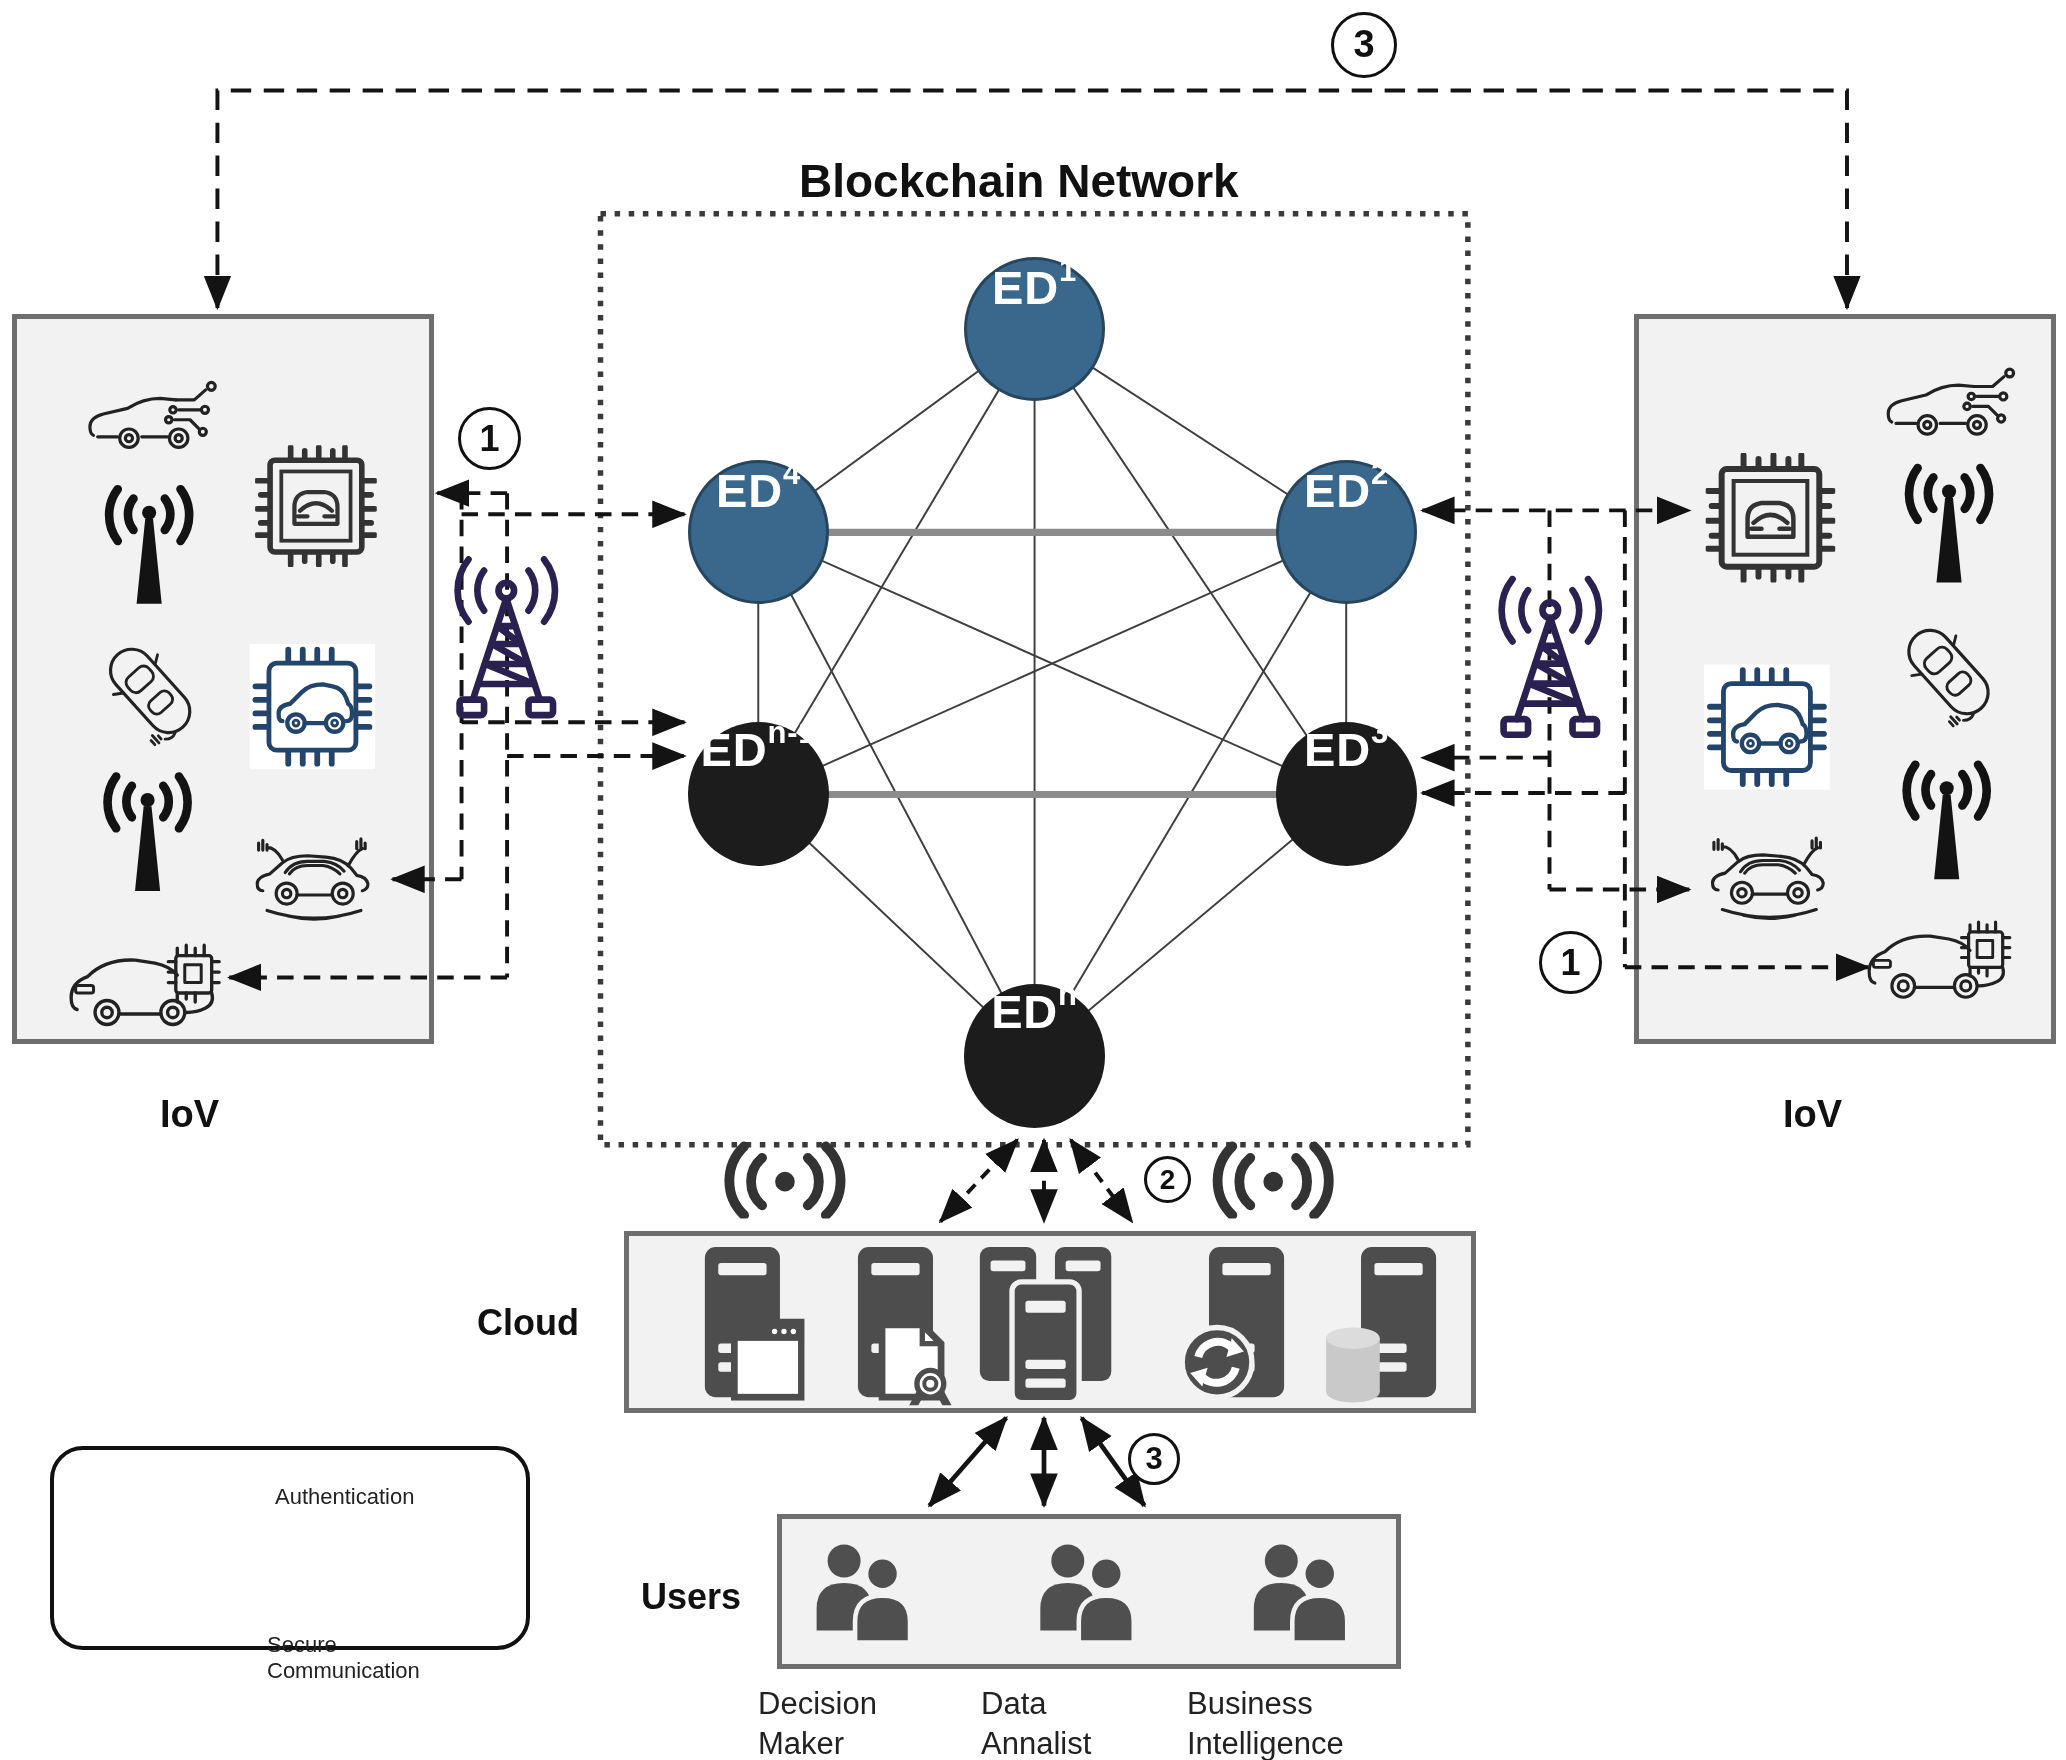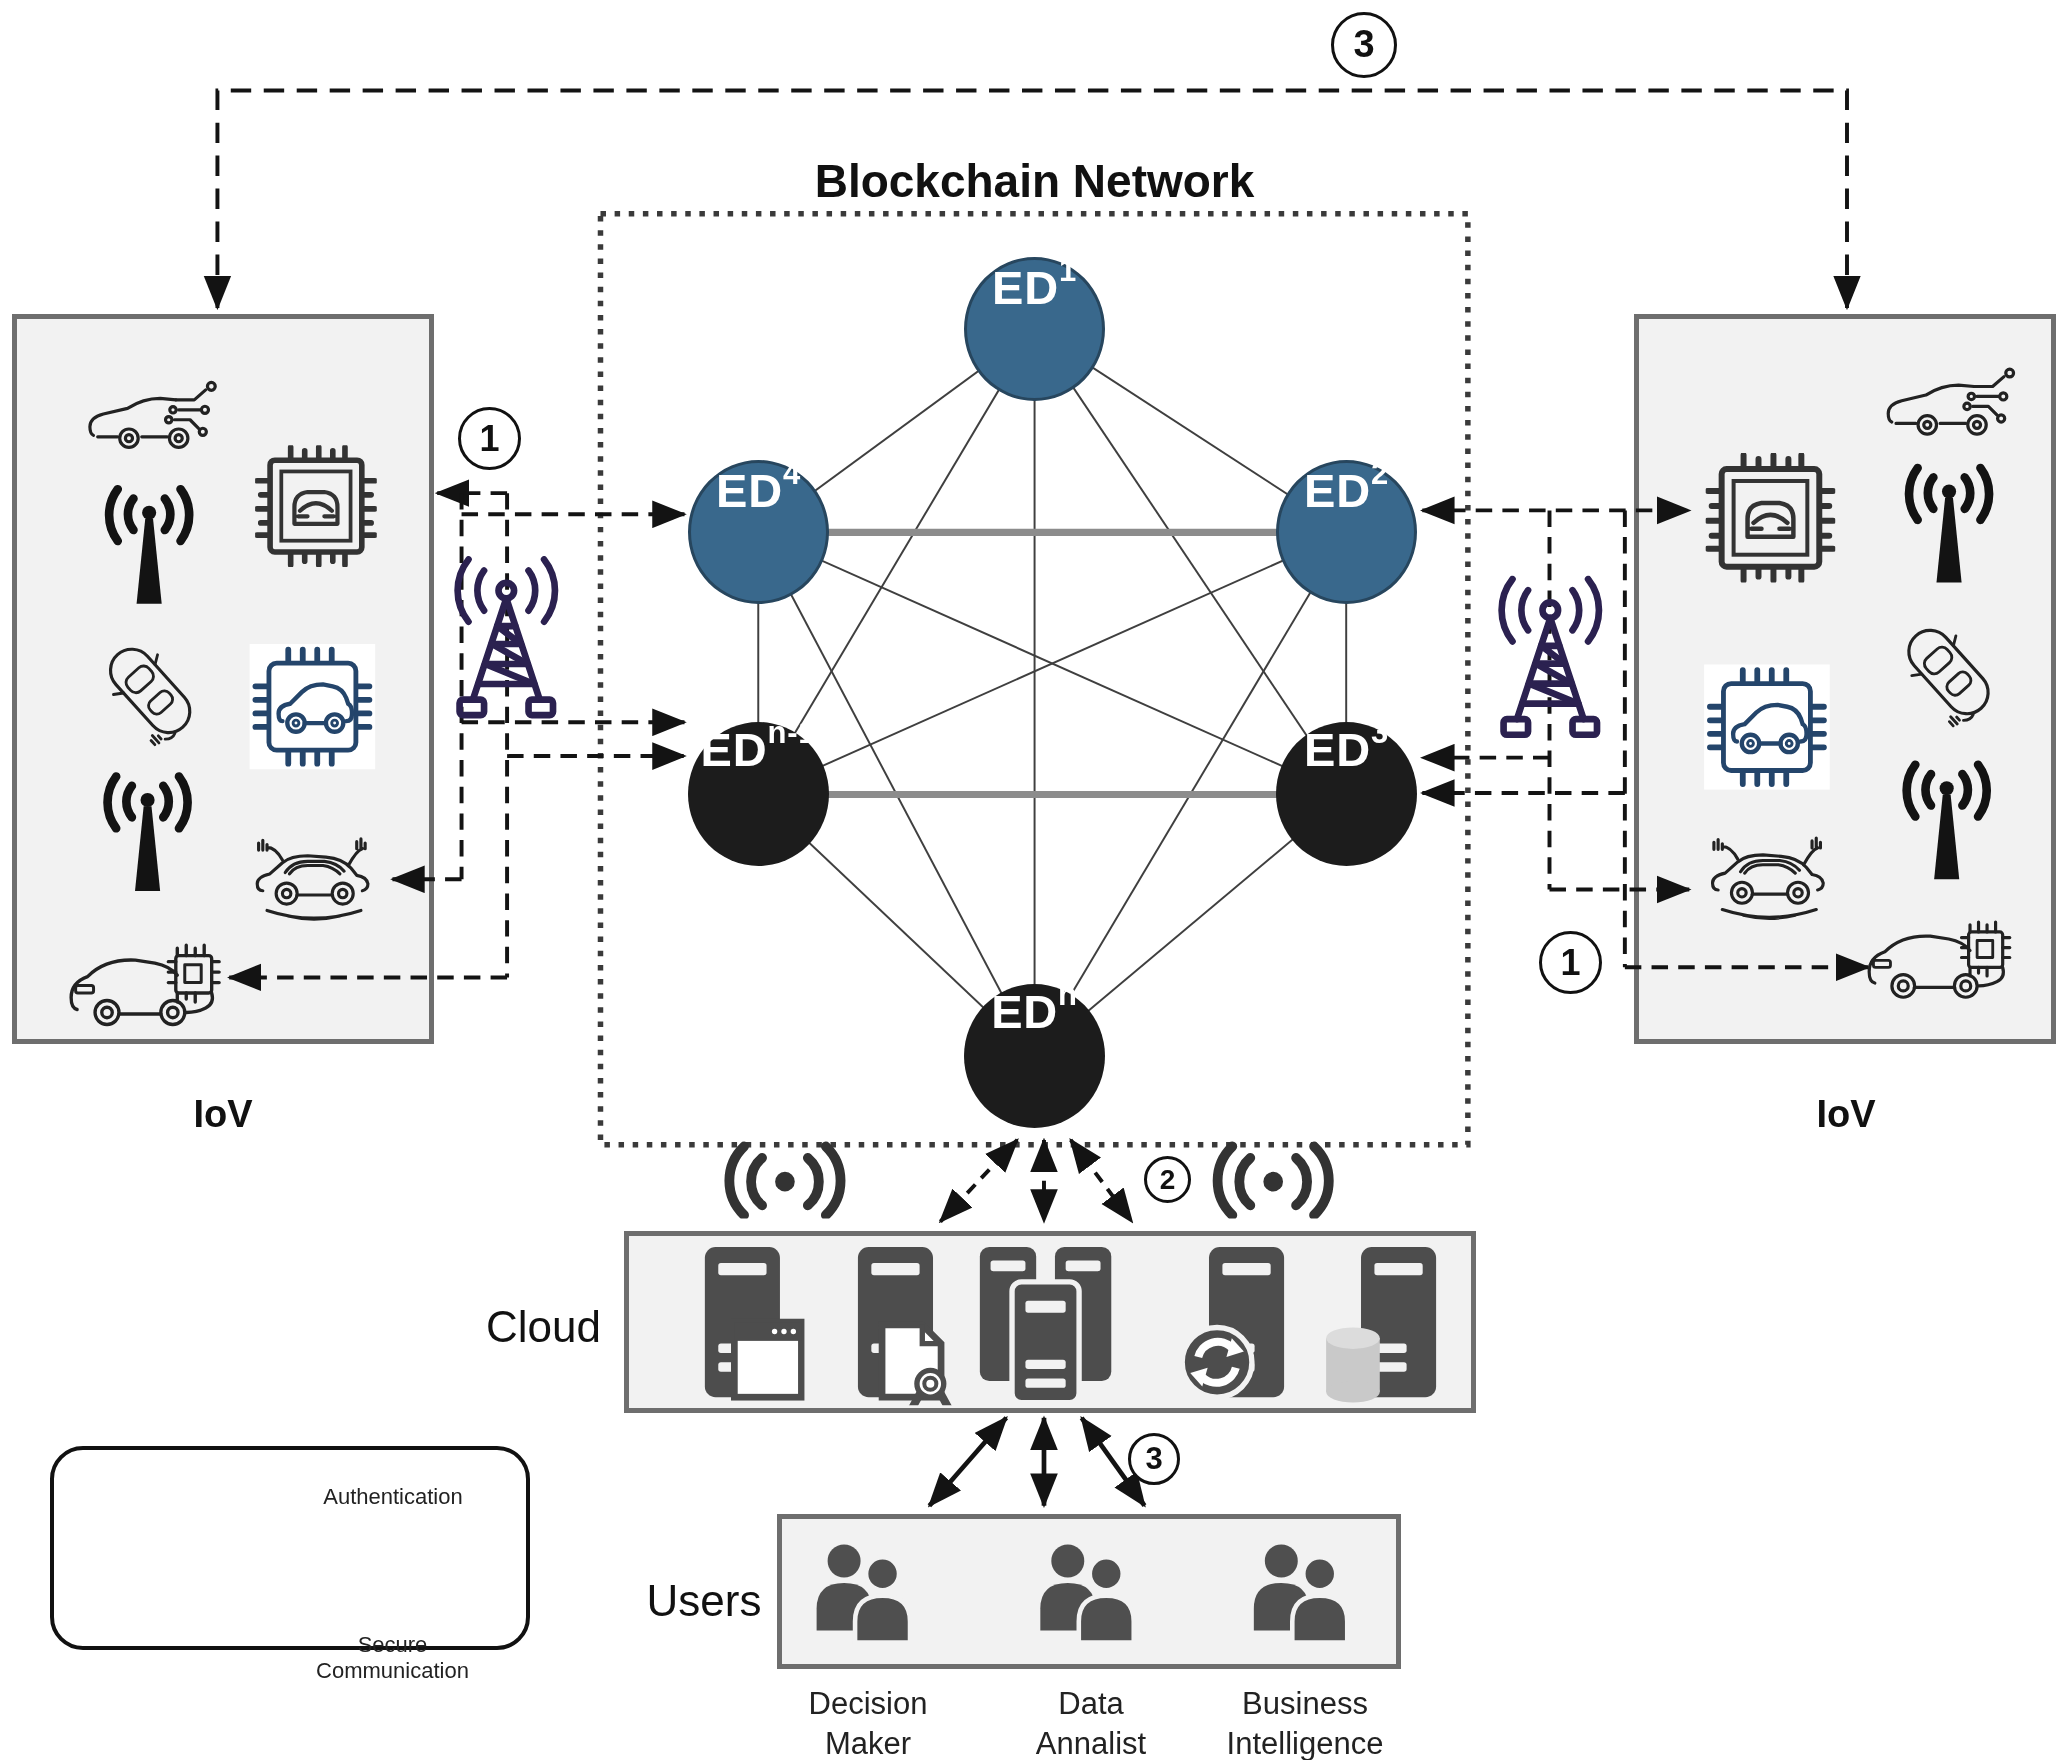--- a/index.html
+++ b/index.html
@@ -6,24 +6,24 @@
   #canvas{position:relative;width:2066px;height:1761px;background:#ffffff;
           font-family:"Liberation Sans", sans-serif;overflow:hidden;}
   svg.layer{position:absolute;left:0;top:0;}
   .panel{position:absolute;background:#f2f2f2;border:5.5px solid #6e6e6e;box-sizing:border-box;}
   .node{position:absolute;width:141px;height:144px;border-radius:50%;display:flex;
         align-items:flex-start;justify-content:center;color:#fff;font-weight:bold;
         font-size:47px;letter-spacing:0.8px;z-index:5;}
   .node.teal{background:#39688C;border:3.1px solid #27465e;box-sizing:border-box;}
   .node.black{background:#1c1c1c;}
   .node sub{font-size:31px;line-height:0;position:relative;top:11px;font-weight:bold;}
-  .lbl{position:absolute;color:#111;text-align:center;}
+  .lbl{position:absolute;color:#111;text-align:left;}
   .title{font-size:46px;font-weight:bold;}
   .iov{font-size:38px;font-weight:bold;}
-  .side{font-size:44px;font-weight:normal;}
+  .side{font-size:36px;font-weight:bold;}
   .grp{font-size:31px;color:#222;line-height:1.3;}
   .legend-box{position:absolute;left:50px;top:1446px;width:480px;height:204px;
       border:4.7px solid #111;border-radius:33px;background:#fff;box-sizing:border-box;}
   .leg-txt{font-size:22px;color:#222;}
   .circ{position:absolute;border:3.9px solid #111;border-radius:50%;background:#fff;
         display:flex;align-items:center;justify-content:center;font-weight:bold;color:#111;z-index:6;box-sizing:border-box;}
 </style>
 </head>
 <body>
 

